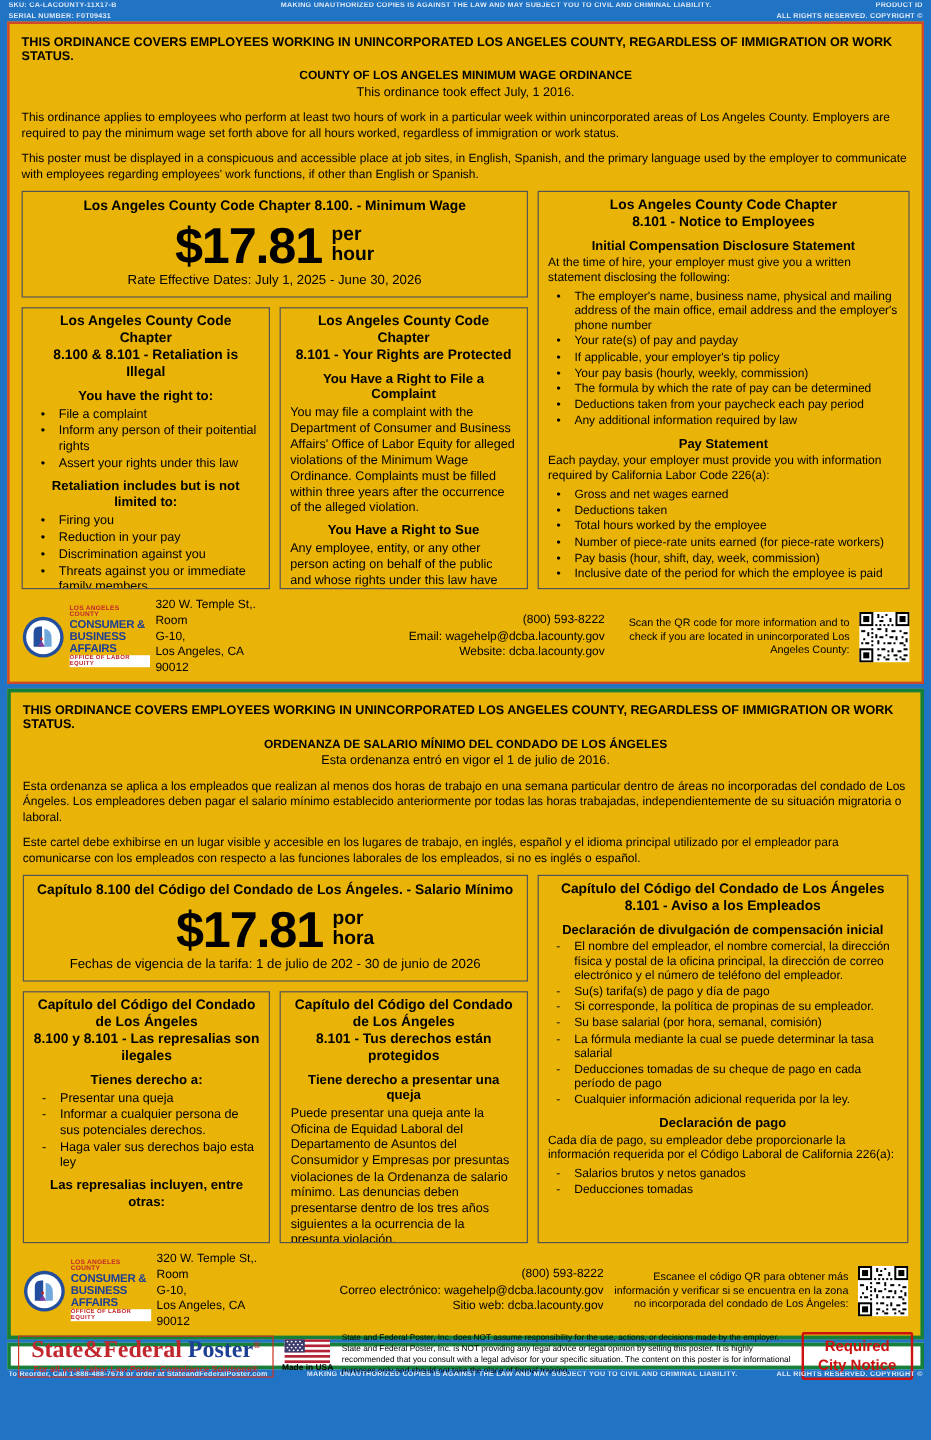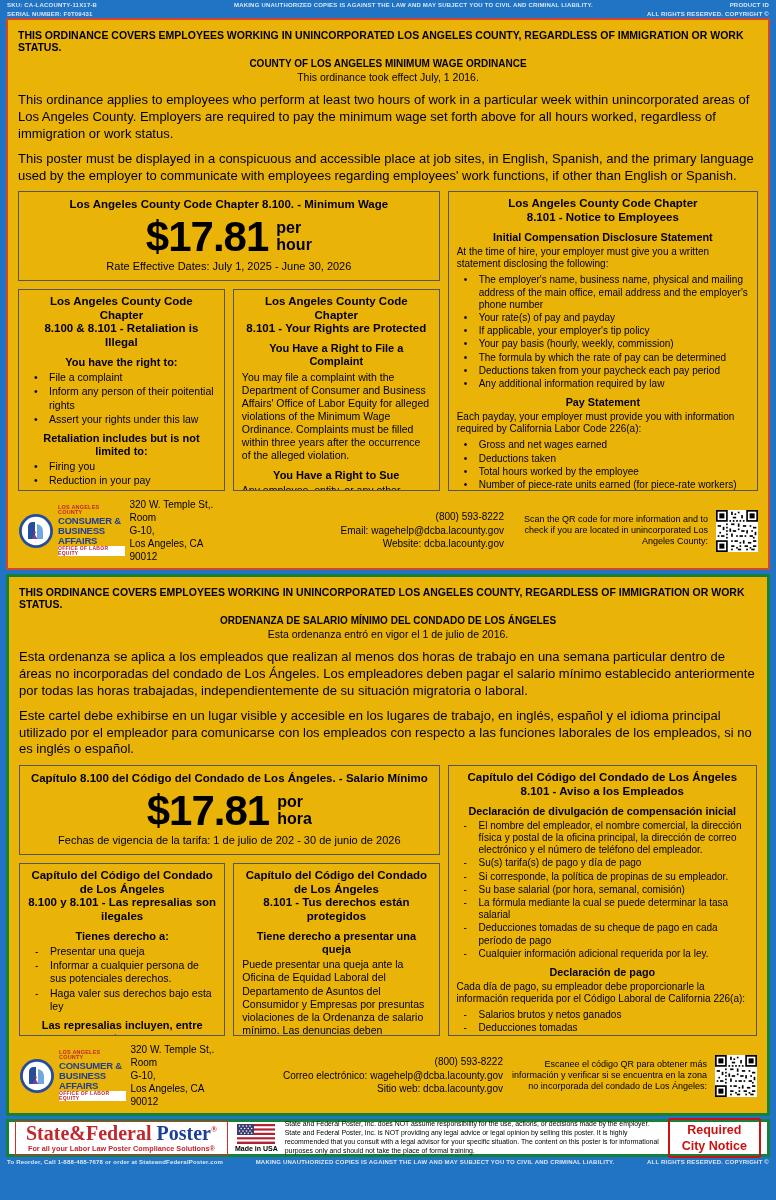--- a/index.html
+++ b/index.html
@@ -22,21 +22,21 @@
   .title{flex:1;text-align:center;font-weight:bold;font-style:italic;font-size:26px;letter-spacing:-.5px;white-space:nowrap;}
   .seal{width:28px;height:28px;flex:none;}
 
   .panel{margin:0 6px;background:#eab308;padding:7px 10px 5px;display:flex;flex-direction:column;overflow:hidden;}
   .panel-en{border:2px solid var(--red);height:552px;}
   .panel-es{border:3px solid var(--green);height:542px;margin-top:4px;}
 
   .banner{font-size:10.5px;font-weight:bold;margin:2px 0 5px;}
   .sec-heading{text-align:center;font-size:10px;font-weight:bold;margin-bottom:2px;}
   .sec-sub{text-align:center;font-size:10.5px;margin-bottom:5px;}
-  .para{font-size:13px;line-height:1.3;margin:4px 0;}
+  .para{font-size:10px;line-height:1.3;margin:4px 0;}
 
   .boxes{display:grid;grid-template-columns:1fr 1fr 1.5fr;grid-template-rows:auto 1fr;gap:8px;flex:1;margin-top:3px;min-height:0;}
   .box{border:1px solid #555;padding:5px 8px;overflow:hidden;font-size:10.5px;line-height:1.25;}
   .wage-box{grid-column:1/3;display:flex;flex-direction:column;justify-content:center;text-align:center;padding:6px;}
   .notice-box{grid-column:3;grid-row:1/3;font-size:10px;line-height:1.22;}
   .box-title{font-weight:bold;text-align:center;font-size:11.5px;line-height:1.2;margin-bottom:3px;}
   .box-h{font-weight:bold;text-align:center;margin:6px 0 2px;font-size:11px;line-height:1.2;}
   .notice-box .box-h{font-size:10.8px;}
   .amount-row{display:flex;align-items:center;justify-content:center;gap:8px;margin:2px 0 3px;}
   .amount{font-size:42px;font-weight:bold;letter-spacing:-1px;line-height:.95;}
@@ -53,21 +53,21 @@
   .dcba-circle{width:36px;height:36px;flex:none;}
   .org{line-height:1.05;}
   .org-l1{font-size:5.5px;font-weight:bold;color:var(--brand-red);letter-spacing:.2px;}
   .org-l2,.org-l3{font-size:9.5px;font-weight:bold;color:var(--brand-blue);letter-spacing:-.2px;}
   .org-l4{font-size:5px;font-weight:bold;color:var(--brand-red);background:#fff;letter-spacing:.3px;}
   .addr{font-size:10px;line-height:1.3;}
   .contact{flex:1;text-align:right;font-size:10px;line-height:1.35;}
   .qr-text{width:196px;text-align:right;font-size:9px;line-height:1.25;}
   .qr{width:42px;height:42px;flex:none;}
 
-  .bottom-bar{margin:3px 6px 0;border:3px solid var(--green);background:#fff;height:38px;
+  .bottom-bar{margin:3px 6px 0;border:3px solid var(--green);background:#fff;height:22px;
     display:flex;align-items:center;gap:7px;padding:2px 6px;}
   .sfp{border:1.5px solid #cc3322;padding:1px 10px 2px;text-align:center;flex:none;}
   .brand{font-family:"Liberation Serif",serif;font-weight:bold;font-size:20px;line-height:1;white-space:nowrap;}
   .brand .r{color:var(--brand-red);}
   .brand .b{color:var(--brand-blue);}
   .brand sup{font-size:8px;color:var(--brand-red);}
   .tagline{color:var(--brand-red);font-weight:bold;font-size:7.3px;margin-top:1px;white-space:nowrap;}
   .madeusa{text-align:center;font-weight:bold;font-size:7px;line-height:1.1;flex:none;}
   .flag{width:38px;height:20px;display:block;margin:0 auto 1px;}
   .disclaimer{flex:1;font-size:6.9px;line-height:1.3;}

